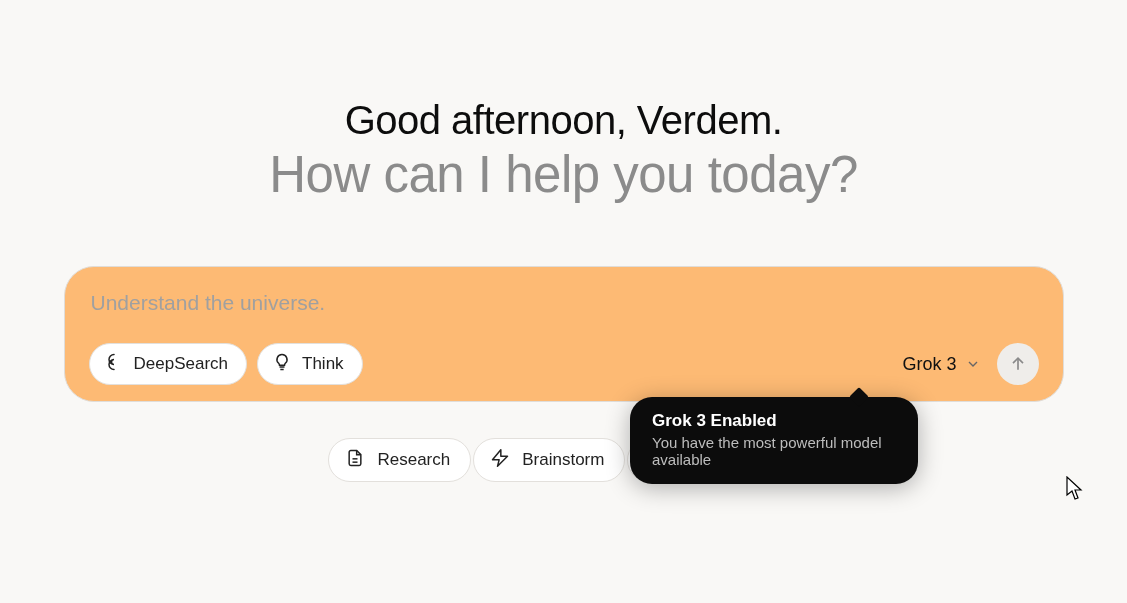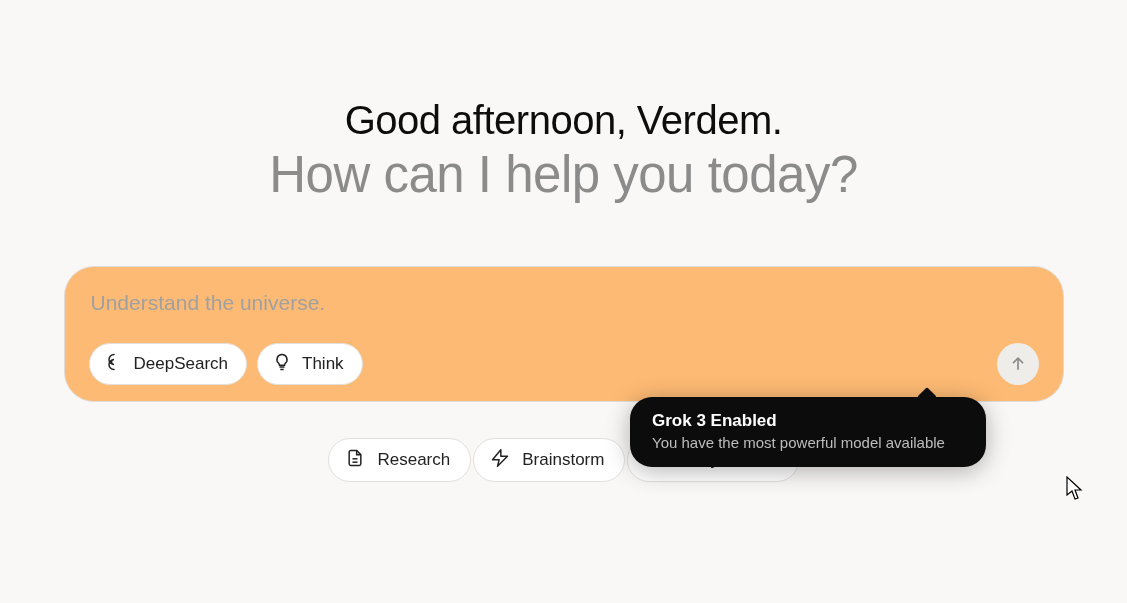--- a/index.html
+++ b/index.html
@@ -123,21 +123,21 @@
   .sugg svg { width: 20px; height: 20px; stroke: #222; fill: none; stroke-width: 1.8; }
 
   .tooltip {
     position: absolute;
     left: 630px;
     top: 397px;
     background: #0c0c0c;
     color: #fff;
     border-radius: 22px;
     padding: 14px 22px 16px 22px;
-    width: 356px;
+    width: 288px;
     box-shadow: 0 4px 24px rgba(0,0,0,0.3);
   }
   .tooltip::before {
     content: "";
     position: absolute;
     top: -7px;
     right: 52px;
     width: 14px; height: 14px;
     background: #0c0c0c;
     transform: rotate(45deg);
@@ -184,20 +184,26 @@
             <svg viewBox="0 0 24 24">
                 <path d="M9 18h6M10 21h4M12 3a6 6 0 0 0-4 10.5c.8.8 1 1.5 1 2.5h6c0-1 .2-1.7 1-2.5A6 6 0 0 0 12 3z"></path>
               </svg>
           </span>
           <span>Think</span>
         </div>
 
       </div>
 
       <div class="right-controls">
+        <div class="model-selector">
+          <span>Grok 3</span>
+          <svg class="chev" viewBox="0 0 24 24">
+              <polyline points="6 9 12 15 18 9"></polyline>
+            </svg>
+        </div>
         <div class="send-btn">
           <svg viewBox="0 0 24 24">
               <line x1="12" y1="19" x2="12" y2="5"></line>
               <polyline points="6 11 12 5 18 11"></polyline>
             </svg>
         </div>
       </div>
     </div>
   </div>
 

